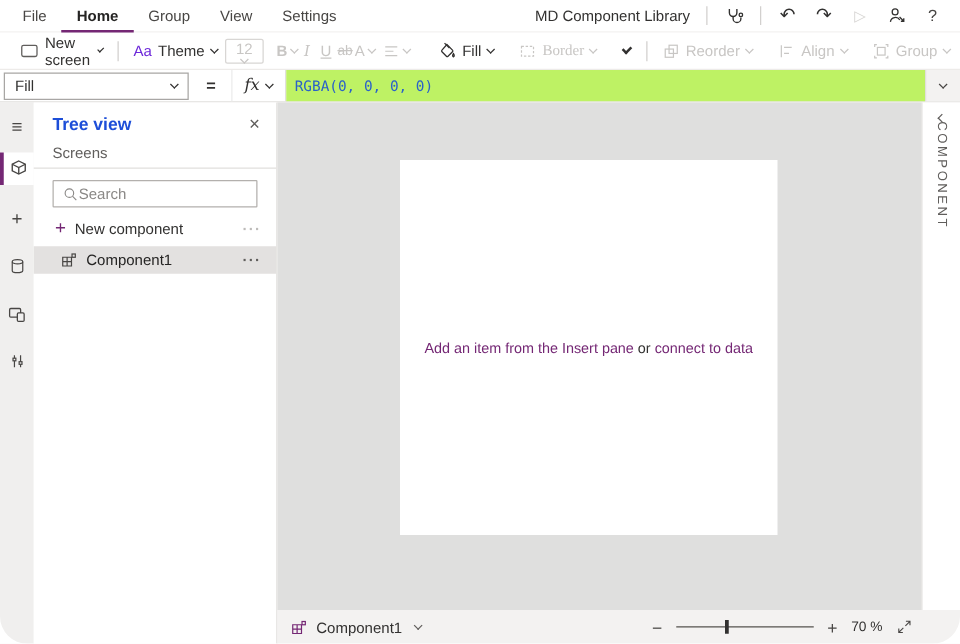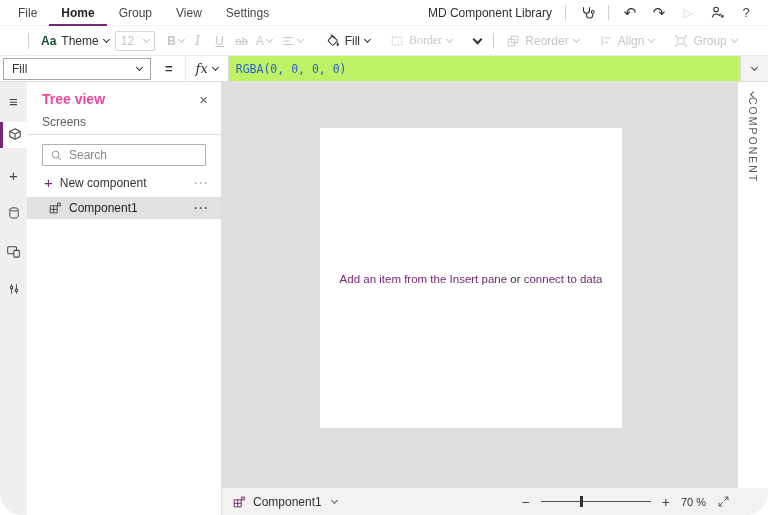--- a/index.html
+++ b/index.html
@@ -30,27 +30,27 @@
 
   
   .toolbar{ display:flex; align-items:center; height:30px; padding:0 8px 0 16px;
     border-bottom:1px solid #edebe9; }
   .tbtn{ display:flex; align-items:center; gap:5px; color:#323130; }
   .tbtn .ticon{ color:#605e5c; }
   .disabled, .disabled .ticon{ color:#c8c6c4 !important; }
   .tool-div{ width:1px; height:16px; background:#d2d0ce; margin:0 12px; }
   .size-box{ width:40px; height:20px; border:1px solid #d8d6d4; border-radius:2px;
     display:flex; align-items:center; justify-content:space-between; padding:0 5px;
-    color:#b8b6b4; margin:0 10px 0 6px; }
+    color:#b8b6b4; margin:0 10px 0 6px;flex-direction:column; }
   .fmt{ width:22px; display:flex; justify-content:center; align-items:center; gap:3px; }
   .b{ font-weight:bold; }
   .i{ font-family:"DejaVu Serif", serif; font-style:italic; }
   .u{ text-decoration:underline; }
   .s{ text-decoration:line-through; font-size:11px; }
-  .theme-aa{ font-size:12px; font-weight:bold; color:#14532d; }
+  .theme-aa{ font-size:12px; font-weight:normal; color:#6d28d9; }
 
   
   .formulabar{ display:flex; align-items:center; height:26px; border-bottom:1px solid #e1dfdd; background:#fff; }
   .prop-box{ width:148px; height:22px; margin-left:3px; border:1px solid #a8a6a4;
     display:flex; align-items:center; justify-content:space-between; padding:0 8px; background:#fff; }
   .eq{ margin:0 12px 0 14px; font-size:13px; font-weight:bold; color:#323130; }
   .fx-btn{ display:flex; align-items:center; gap:5px; padding:0 10px; height:100%;
     border-left:1px solid #ececec; border-right:1px solid #e1dfdd; }
   .fx{ font-family:"DejaVu Serif", serif; font-style:italic; font-size:13px; }
   .formula-field{ flex:1; height:100%; display:flex; align-items:center; padding-left:7px;
@@ -62,27 +62,27 @@
   .main{ display:flex; height:433px; }
   .rail{ width:27px; background:#f0efee; display:flex; flex-direction:column; align-items:center; padding-top:6px; }
   .rail-item{ width:27px; height:26px; display:flex; align-items:center; justify-content:center;
     color:#484644; margin-bottom:8px; font-size:15px; }
   .rail-item.selected{ background:#fff; border-left:3px solid #742774; margin-bottom:14px; }
   .rail-gap{ margin-bottom:12px; }
 
   .treepanel{ width:195px; background:#fff; border-right:1px solid #e1dfdd; display:flex; flex-direction:column; }
   .tp-header{ display:flex; align-items:center; justify-content:space-between;
     padding:9px 13px 5px 15px; }
-  .tp-title{ font-size:14px; font-weight:bold; color:#ec4899; }
+  .tp-title{ font-size:14px; font-weight:bold; color:#1d4ed8; }
   .tp-close{ color:#605e5c; font-size:15px; line-height:1; }
   .tp-tabs{ display:flex; border-bottom:1px solid #e1dfdd; padding:0 15px; gap:18px;flex-direction:column; }
   .tab{ padding:3px 0 5px; color:#605e5c; }
   .tab.active{ color:#252423; font-weight:bold; border-bottom:2px solid #742774; margin-bottom:-1px; }
   .searchbox{ margin:9px 15px 5px; height:22px; border:1px solid #b3b0ad; border-radius:1px;
-    display:flex; align-items:center; gap:6px; padding:0 7px; background:#fff; }
+    display:flex; align-items:center; padding:0 7px; background:#fff; }
   .searchbox input{ border:0; outline:0; width:120px; font-family:inherit; font-size:12px; color:#323130; background:transparent; }
   .searchbox input::placeholder{ color:#8a8886; }
   .row{ display:flex; align-items:center; gap:7px; }
   .newcomp{ padding:4px 12px 4px 17px; }
   .plus-glyph{ color:#742774; font-size:15px; line-height:1; }
   .dots{ margin-left:auto; color:#bdbbb9; letter-spacing:1px; font-weight:bold; }
   .comp-row{ background:#e3e1e0; padding:4px 12px 4px 21px; margin-top:3px; color:#252423; }
   .comp-row .dots{ color:#605e5c; }
   .tree-comp-icon{ color:#484644; }
 
@@ -144,20 +144,29 @@
           <circle cx="6.5" cy="4.8" r="2.5"></circle>
           <path d="M2.5 13.3 a4.3 4.3 0 0 1 8 -1.6"></path>
           <path d="M10.3 9.2 l3.6 3.6 M13.9 10.3 v2.5 h-2.5"></path>
         </svg>
       </span>
       <span class="glyph-btn help">?</span>
     </div>
   </div>
 
   <div class="toolbar">
+    <div class="tbtn">
+      <span class="ticon">
+        <svg width="15" height="15" viewBox="0 0 16 16">
+            <rect x="1.5" y="3.5" width="13" height="9.5" rx="1.5"></rect>
+          </svg>
+      </span>
+      <span>New screen</span>
+      <span class="chev"></span>
+    </div>
     <span class="tool-div"></span>
     <div class="tbtn">
       <span class="theme-aa">Aa</span>
       <span>Theme</span>
       <span class="chev"></span>
     </div>
     <div class="size-box disabled">
       <span>12</span>
       <span class="chev"></span>
     </div>

